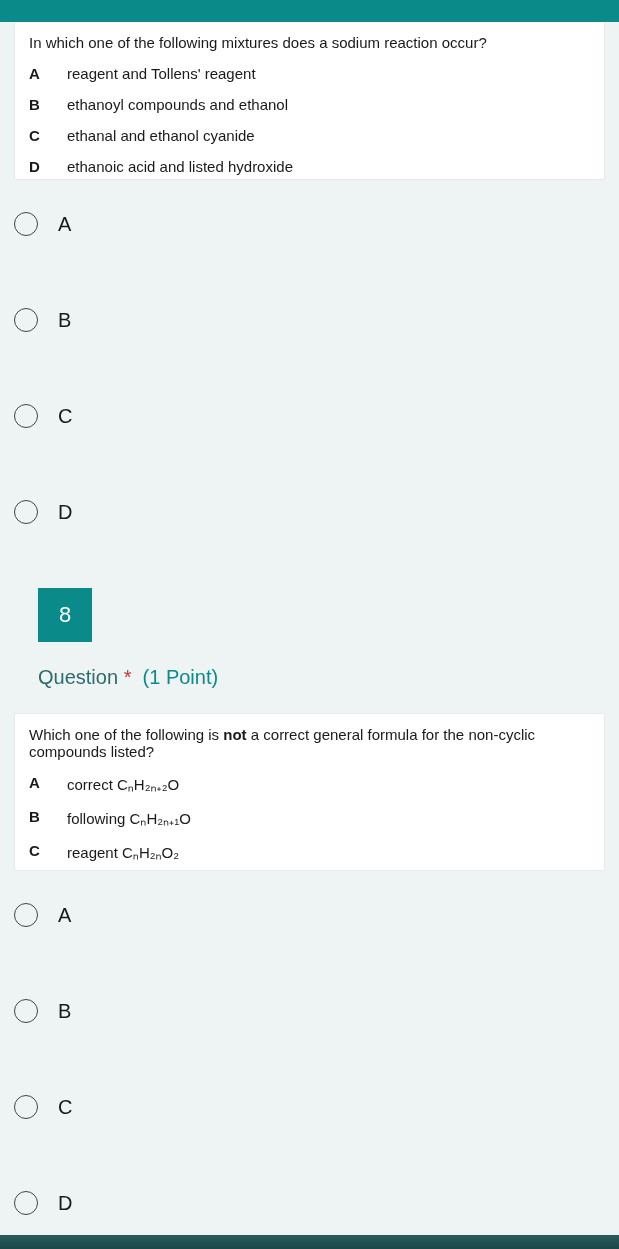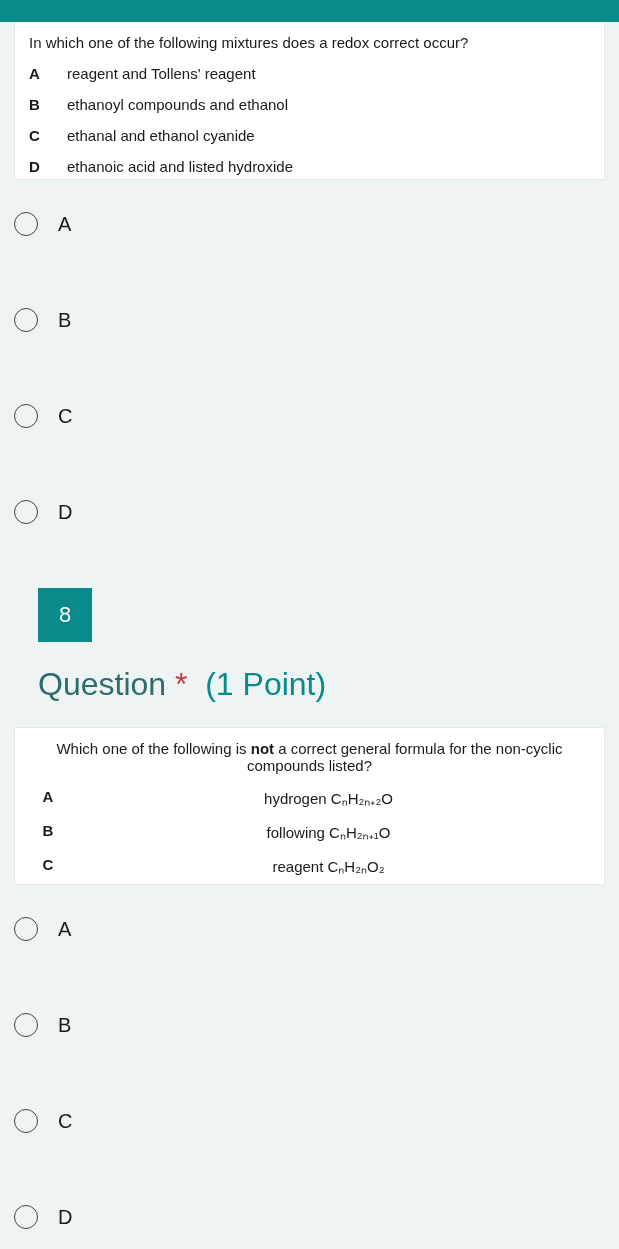--- a/index.html
+++ b/index.html
@@ -13,21 +13,21 @@
     border-radius: 2px;
     padding: 12px 14px 0 14px;
     overflow: hidden;
   }
   .first-card { margin-top: 0; border-top: none; border-top-left-radius: 0; border-top-right-radius: 0;}
   .q-stem { font-size: 15px; color: #1a1a1a; margin-bottom: 14px; }
   .q-opt { display: flex; font-size: 15px; color: #1a1a1a; margin-bottom: 14px; }
   .q-opt .letter { font-weight: 700; width: 38px; flex: 0 0 38px; }
   .q-opt .text { flex: 1; }
   .clip { height: 158px; }
-  .clip2 { height: 158px; text-align: center; }
+  .clip2 { height: 158px; }
   .answer-block { padding: 18px 14px 20px 14px; }
   .radio-row {
     display: flex;
     align-items: center;
     padding: 14px 0 14px 0;
     margin-bottom: 44px;
   }
   .radio-row:last-child { margin-bottom: 0; }
   .radio-circle {
     width: 24px; height: 24px;
@@ -43,38 +43,38 @@
   .num-badge {
     width: 54px; height: 54px;
     background: #0b8a8a;
     color: #fff;
     font-size: 22px;
     display: flex; align-items: center; justify-content: center;
     margin-left: 24px;
     margin-bottom: 24px;
   }
   .q-title {
-    font-size: 32px;
+    font-size: 20px;
     color: #2e6b6b;
     font-weight: 400;
     margin-left: 24px;
   }
   .q-title .req { color: #c43a3a; }
   .q-title .points { color: #0b8a8a; }
   .bottom-band { height: 24px; background: linear-gradient(#2a5a5a,#0f3a3a); margin-top: 6px;}
 </style>
 </head>
 <body>
 
 <div class="page">
 
   <div class="top-bar"></div>
 
   <div class="question-card first-card clip">
-    <div class="q-stem">In which one of the following mixtures does a redox correct occur?</div>
+    <div class="q-stem">In which one of the following mixtures does a sodium reaction occur?</div>
     <div class="q-opt">
       <span class="letter">A</span>
       <span class="text">reagent and Tollens' reagent</span>
     </div>
     <div class="q-opt">
       <span class="letter">B</span>
       <span class="text">ethanoyl compounds and ethanol</span>
     </div>
     <div class="q-opt">
       <span class="letter">C</span>
@@ -113,21 +113,21 @@
       &nbsp;<span class="points">(1 Point)</span>
     </div>
   </div>
 
   <div class="question-card clip2">
     <div class="q-stem">
       <span>Which one of the following is </span><b>not</b><span> a correct general formula for the non-cyclic compounds listed?</span>
     </div>
     <div class="q-opt">
       <span class="letter">A</span>
-      <span class="text">hydrogen CₙH₂ₙ₊₂O</span>
+      <span class="text">correct CₙH₂ₙ₊₂O</span>
     </div>
     <div class="q-opt">
       <span class="letter">B</span>
       <span class="text">following CₙH₂ₙ₊₁O</span>
     </div>
     <div class="q-opt">
       <span class="letter">C</span>
       <span class="text">reagent CₙH₂ₙO₂</span>
     </div>
 

